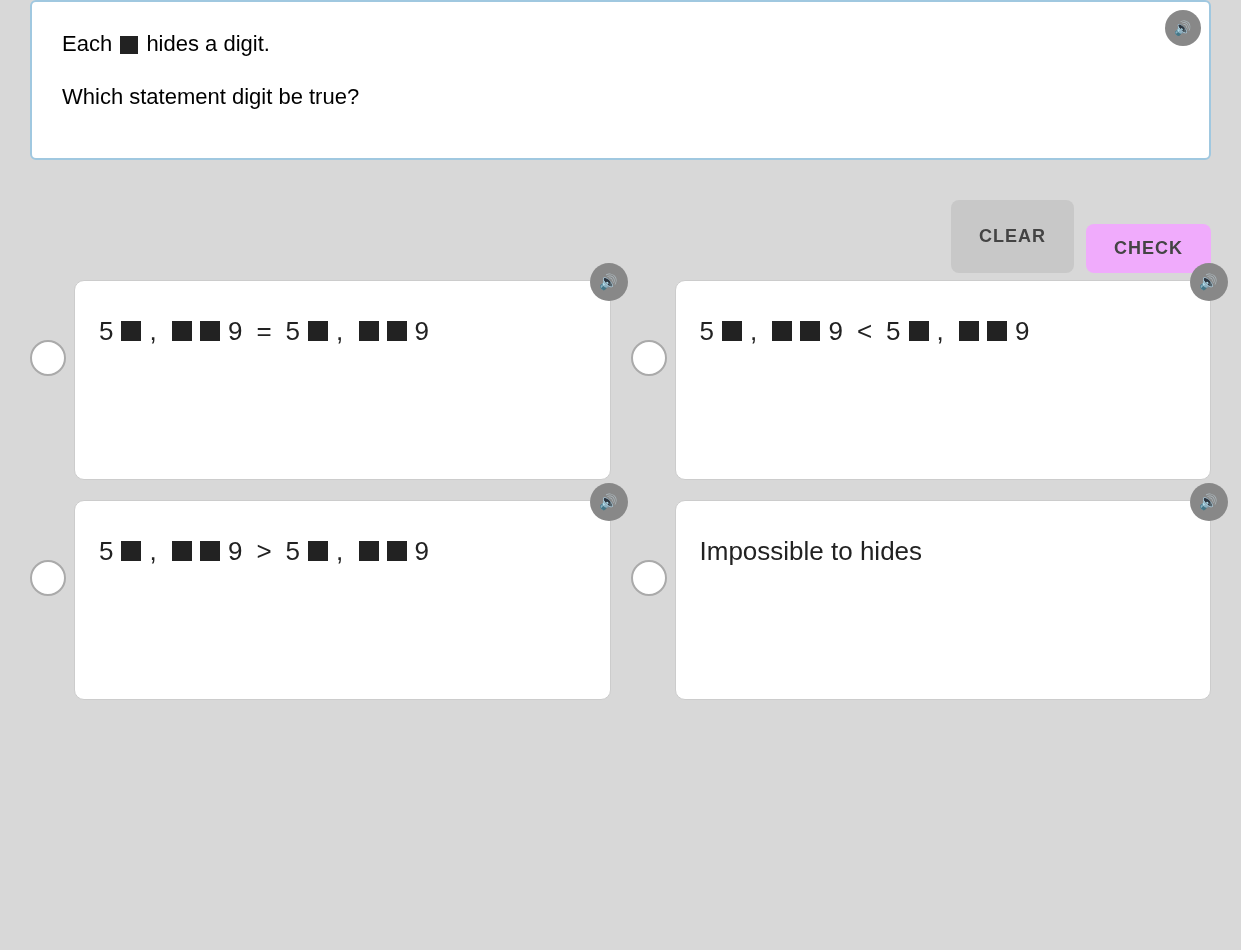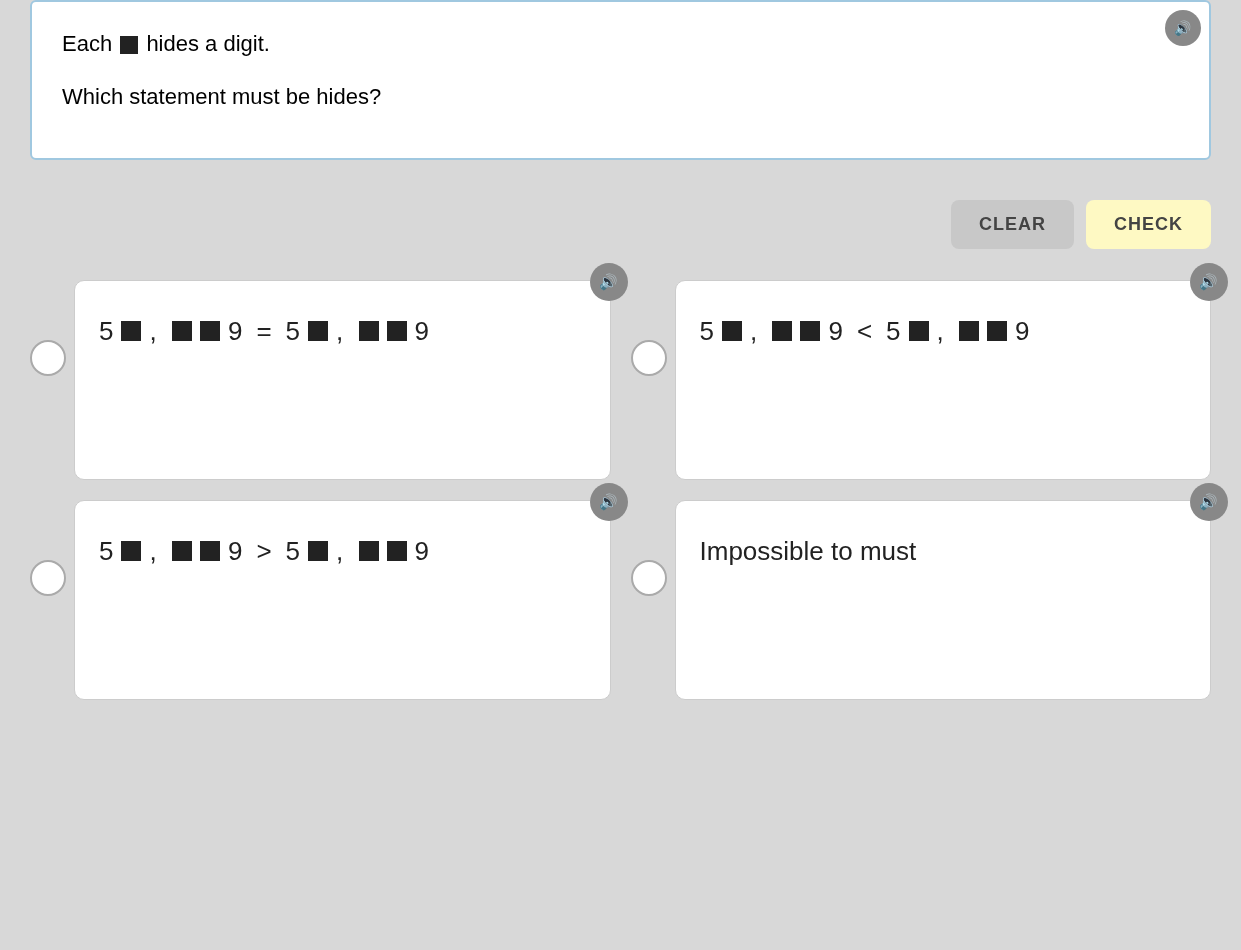--- a/index.html
+++ b/index.html
@@ -58,22 +58,23 @@
       cursor: pointer;
       letter-spacing: 1px;
     }
 
     .btn-clear {
       background: #c8c8c8;
       color: #444;
     }
 
     .btn-check {
-      background: #fef9c3;
+      background: #f0abfc;
       color: #444;
+      margin-top: 24px;
     }
 
     .options-grid {
       position: absolute;
       top: 280px;
       left: 30px;
       right: 30px;
       display: grid;
       grid-template-columns: 1fr 1fr;
       grid-template-rows: 1fr 1fr;
@@ -191,21 +192,21 @@
 <body>
 
 <div class="top-panel">
   <button class="top-speaker">
     <span>🔊</span>
   </button>
   <p>
     Each <span class="black-square"></span> hides a digit.
   </p>
   <br>
-  <p>Which statement must be hides?</p>
+  <p>Which statement digit be true?</p>
 </div>
 
 <div class="toolbar">
   <button class="btn-clear">CLEAR</button>
   <button class="btn-check">CHECK</button>
 </div>
 
 <div class="options-grid">
 
   <div class="option-cell">
@@ -256,18 +257,18 @@
     </div>
   </div>
 
   <div class="option-cell">
     <input type="radio" class="radio-btn" name="answer" style="">
     <div class="card">
       <button class="sound-btn">
         <span class="sound-icon-unicode">🔊</span>
       </button>
       <div class="card-content">
-        <span>Impossible to must</span>
+        <span>Impossible to hides</span>
       </div>
     </div>
   </div>
 
 </div>
 
 </body></html>

